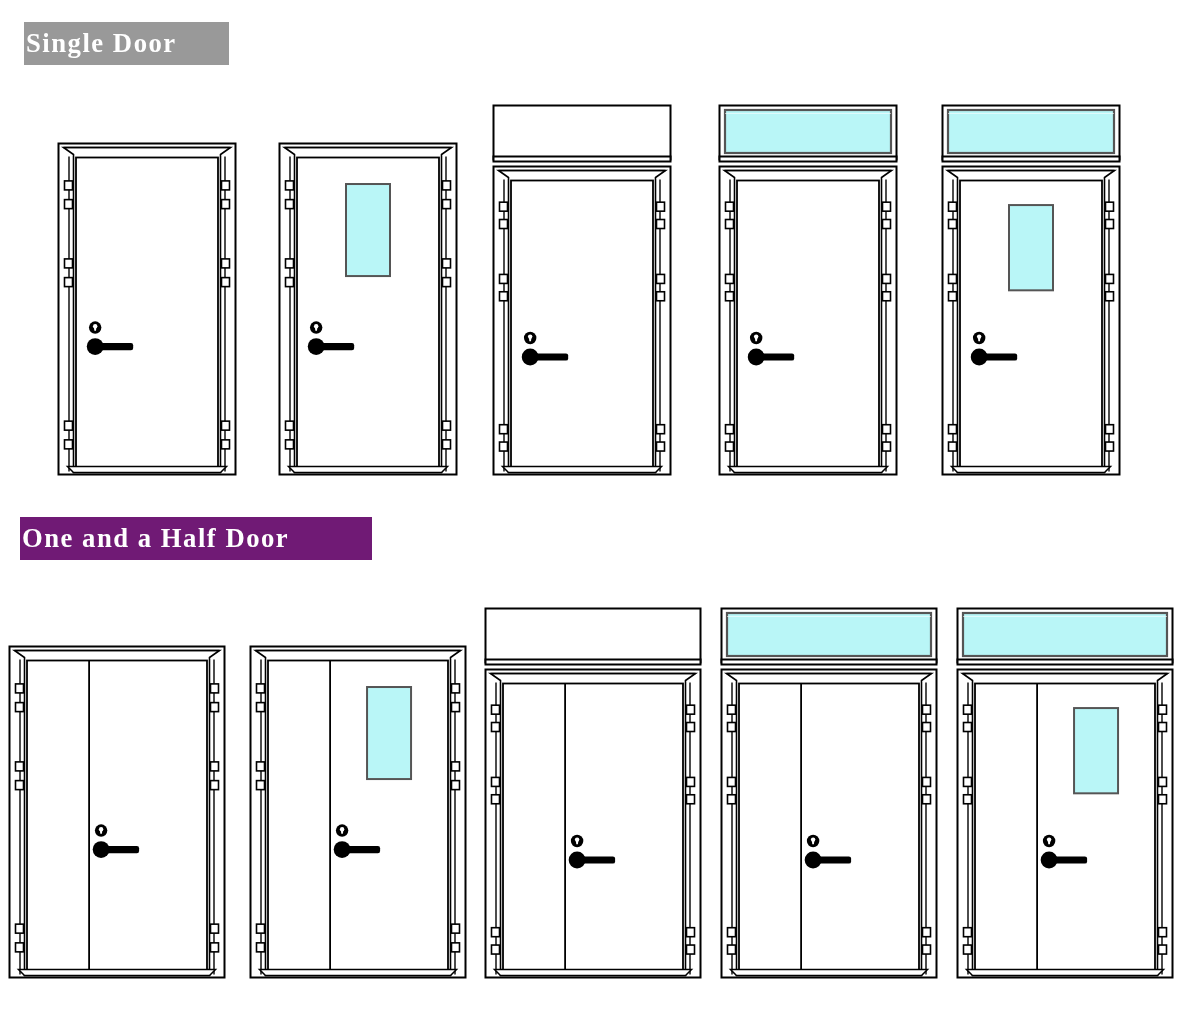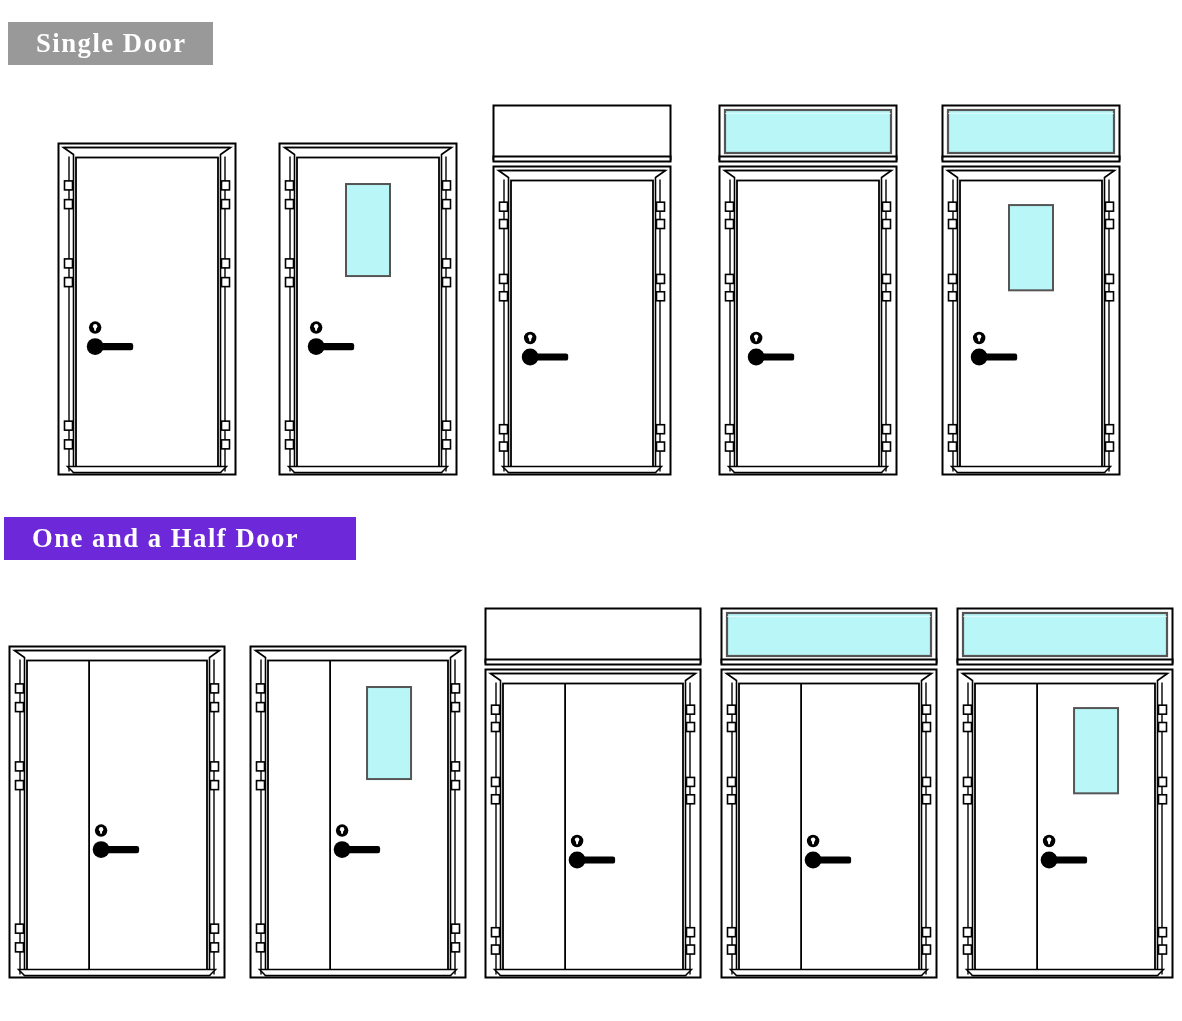--- a/index.html
+++ b/index.html
@@ -17,36 +17,37 @@
   }
   .section-header {
     position: absolute;
     background: #999999;
     color: #ffffff;
     font-family: "Liberation Serif", serif;
     font-weight: bold;
     letter-spacing: 1.5px;
     display: flex;
     align-items: center;
-    padding-left: 28px;
+    padding-left: 2px;
     white-space: nowrap;
+    margin-left: 16px;
   }
   .door-fig {
     position: absolute;
   }
   .door-fig svg { display: block; }
 </style>
 </head>
 <body>
 
 <div id="page">
 
   <div class="section-header" id="hdr-0" style="left: 8px; top: 22px; width: 205px; height: 43px; background: rgb(153, 153, 153); color: rgb(255, 255, 255); font-size: 26.7px;">Single Door</div>
 
-  <div class="section-header" id="hdr-1" style="left: 4px; top: 517px; width: 352px; height: 43px; background: #6d28d9; color: rgb(255, 255, 255); font-size: 26.7px;">One and a Half Door</div>
+  <div class="section-header" id="hdr-1" style="left: 4px; top: 517px; width: 352px; height: 43px; background: #701a75; color: rgb(255, 255, 255); font-size: 26.7px;">One and a Half Door</div>
 
   <div id="figures">
       <div class="door-fig" style="left: 57px; top: 142px; width: 180px; height: 334px;">
         <svg width="180" height="334" viewBox="0 0 180 334">
           <g>
             <rect x="1.5" y="1.5" width="177" height="331" fill="#ffffff" stroke="#000000" stroke-width="2"></rect>
             <polygon points="6.5,5.5 173.5,5.5 163.5,12.5 163.5,330.5 16.5,330.5 16.5,12.5" fill="#ffffff" stroke="#000000" stroke-width="1.6"></polygon>
             <line x1="12" y1="14.5" x2="12" y2="329.5" stroke="#000000" stroke-width="1.4"></line>
             <line x1="168" y1="14.5" x2="168" y2="329.5" stroke="#000000" stroke-width="1.4"></line>
             <line x1="6.5" y1="5.5" x2="173.5" y2="5.5" stroke="#000000" stroke-width="1.4"></line>

